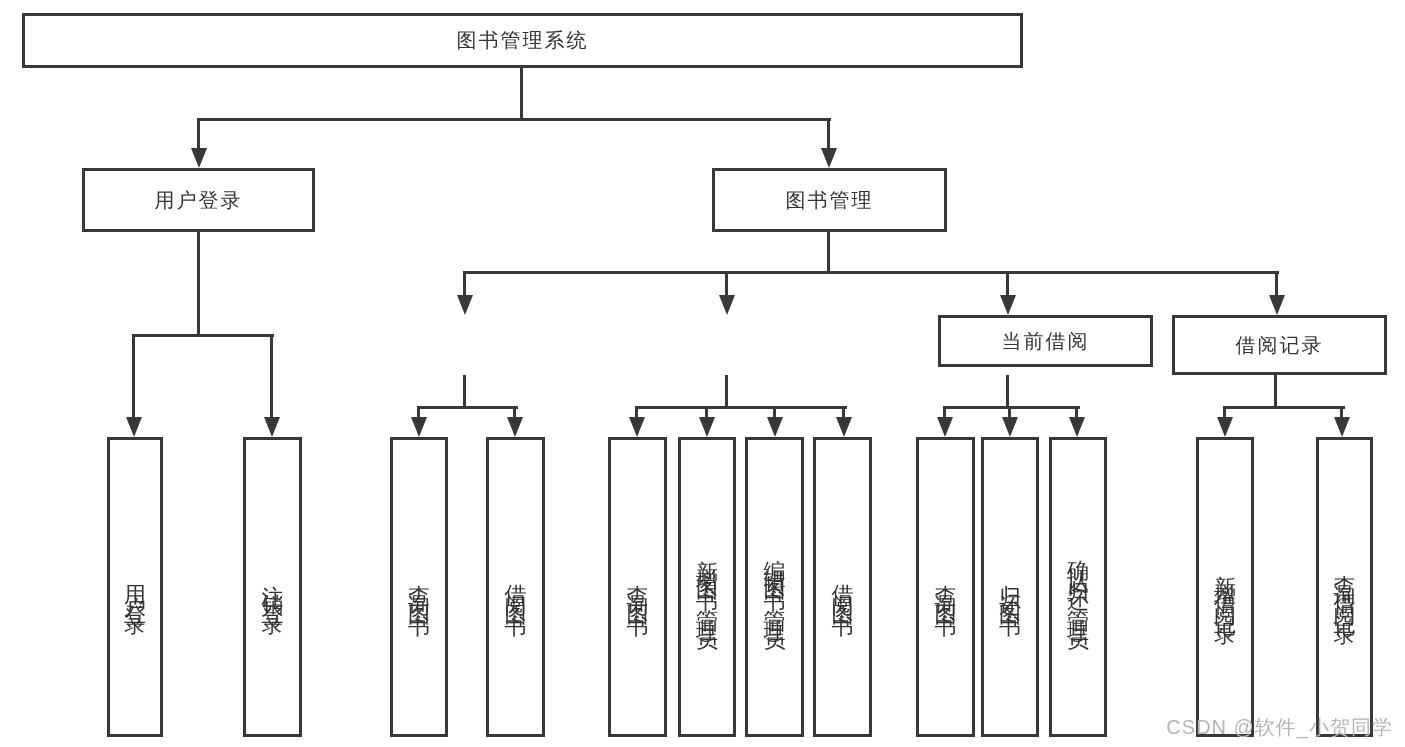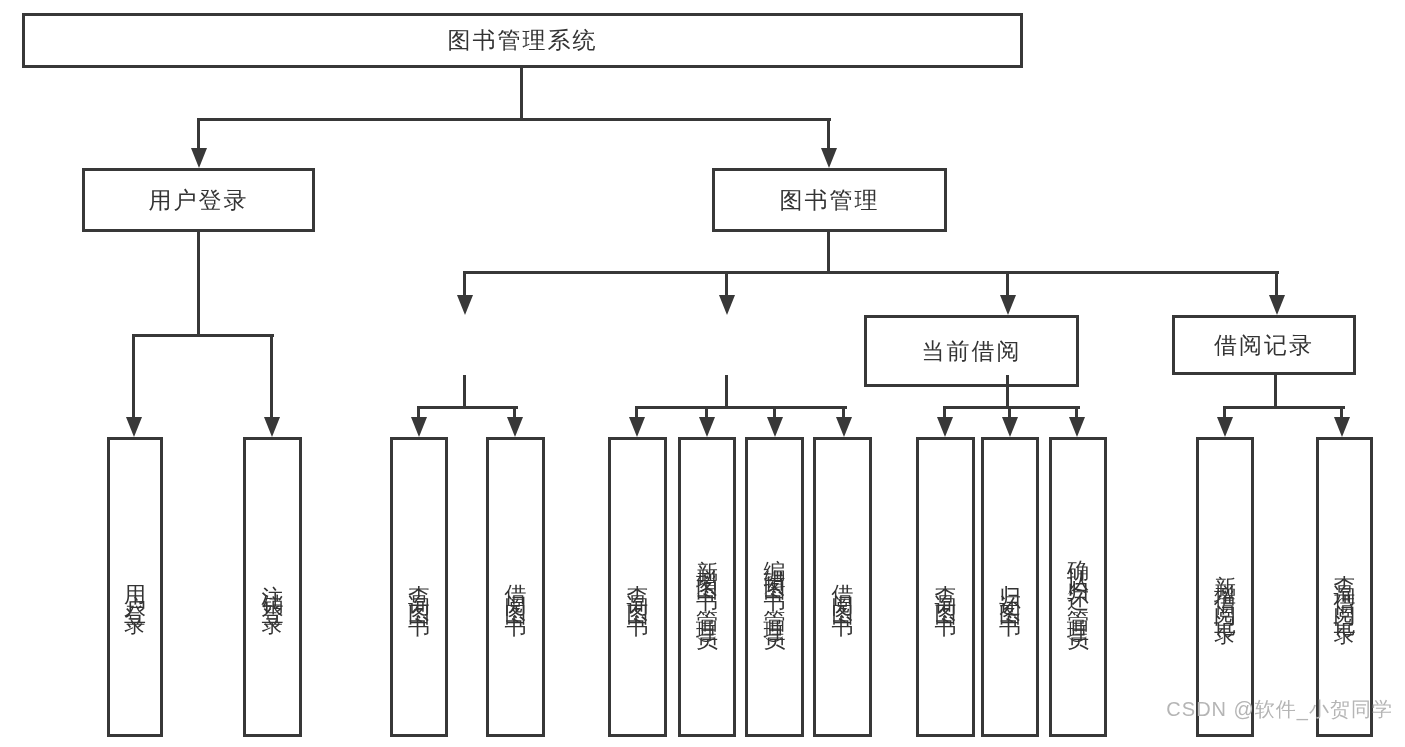--- a/index.html
+++ b/index.html
@@ -7,38 +7,38 @@
     position:relative; width:1405px; height:747px; background:#ffffff;
     font-family:"Liberation Sans", sans-serif; overflow:hidden;
     --line:#383838; --text:#333333; --wm:#b5b5b5;
   }
   .node {
     position:absolute; box-sizing:border-box;
     border:3px solid var(--line); background:#ffffff;
     display:flex; align-items:center; justify-content:center;
     color:var(--text);
   }
-  .node-h { font-size:23px; letter-spacing:2px;justify-content:center; }
+  .node-h { font-size:20px; letter-spacing:2px;justify-content:center; }
   .node-v {
     writing-mode:vertical-rl; text-orientation:mixed;
     font-size:22px; letter-spacing:10px; line-height:1.1;
   }
   .hline, .vline { position:absolute; background:var(--line); }
   .arrow { position:absolute; width:16px; }
   .arrow .shaft {
     position:absolute; left:6px; top:0; width:3px;
     height:calc(100% - 16px); background:var(--line);
   }
   .arrow .head {
     position:absolute; left:0; bottom:0; width:0; height:0;
     border-left:8px solid transparent; border-right:8px solid transparent;
     border-top:20px solid var(--line);
   }
   .watermark {
-    position:absolute; right:12px; bottom:24px;
+    position:absolute; right:12px; bottom:6px;
     font-size:20px; letter-spacing:1px; color:var(--wm); white-space:nowrap;margin-top:45px;
   }
 </style>
 </head>
 <body>
 
 <div class="stage" style="--line: #383838; --text: #333333; --wm: #b5b5b5;">
 
   <div class="node node-h" style="left:22px; top:13px; width:1001px; height:55px;">
     <span>图书管理系统</span>
@@ -85,24 +85,24 @@
     </div>
   <div class="arrow" style="left:1000px; top:271px; height:44px;">
       <div class="shaft"></div>
       <div class="head"></div>
     </div>
   <div class="arrow" style="left:1269px; top:271px; height:44px;">
       <div class="shaft"></div>
       <div class="head"></div>
     </div>
 
-  <div class="node node-h" style="left:864px; top:315px; width:215px; height:72px;">
+  <div class="node node-h" style="left:938px; top:315px; width:215px; height:52px;">
     <span>当前借阅</span>
   </div>
-  <div class="node node-h" style="left:1172px; top:315px; width:184px; height:60px;">
+  <div class="node node-h" style="left:1172px; top:315px; width:215px; height:60px;">
     <span>借阅记录</span>
   </div>
 
   <div class="vline" style="left:463px; top:375px; width:3px; height:34px;"></div>
   <div class="hline" style="left:417px; top:406px; width:101px; height:3px;"></div>
   <div class="arrow" style="left:411px; top:406px; height:31px;">
       <div class="shaft"></div>
       <div class="head"></div>
     </div>
   <div class="arrow" style="left:507px; top:406px; height:31px;">

